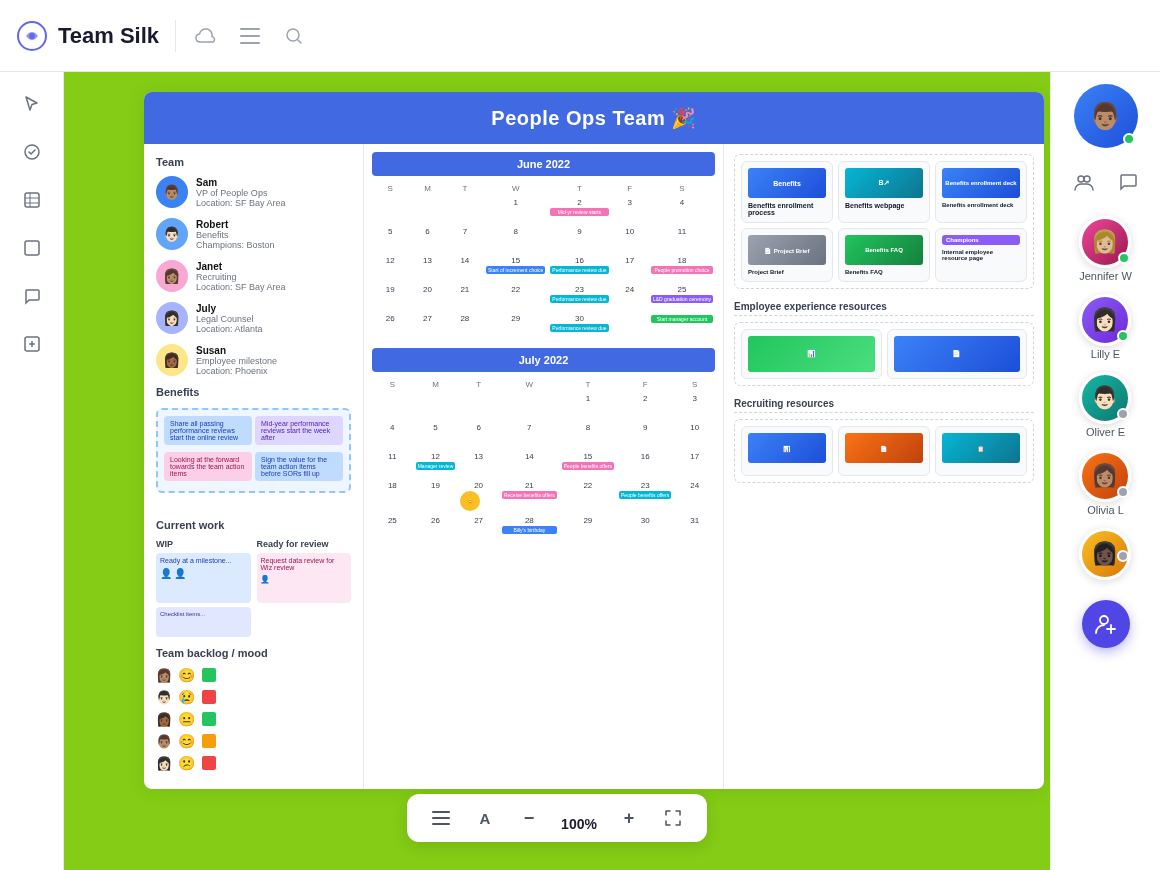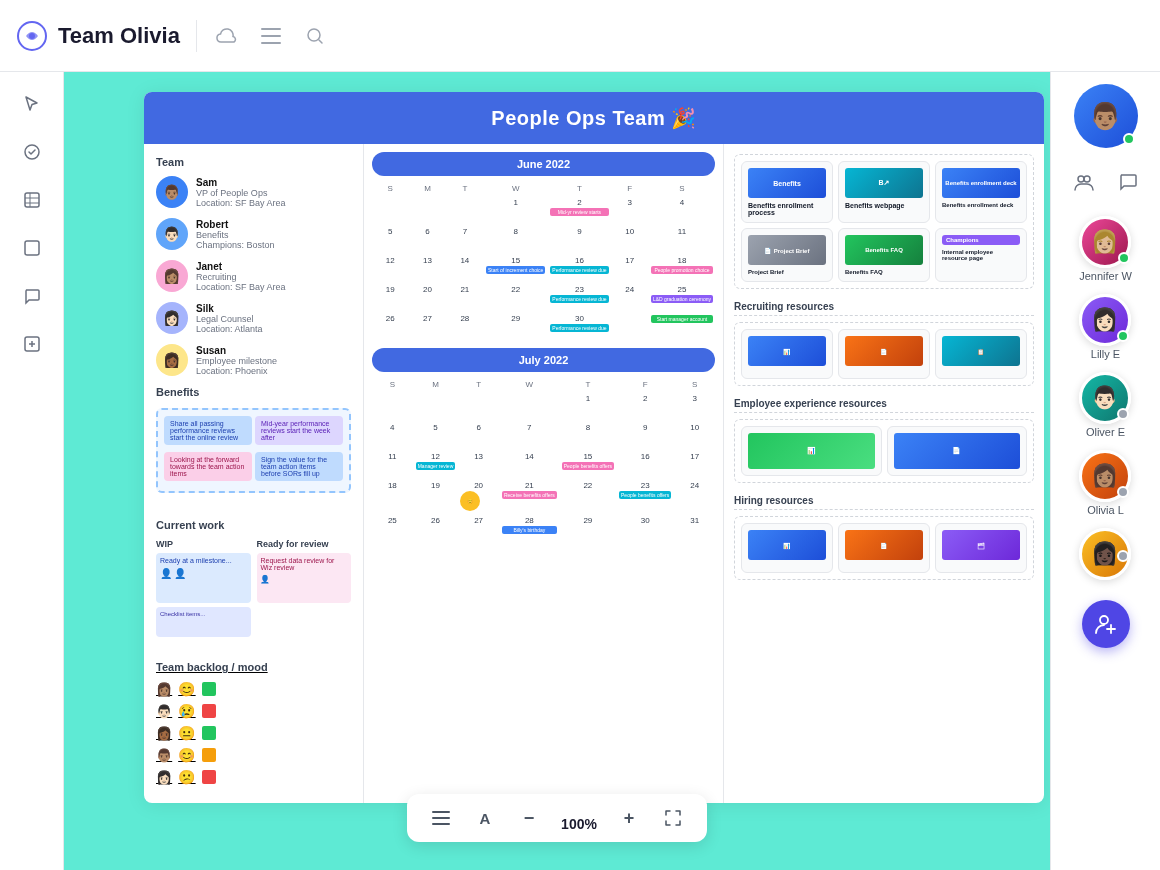--- a/index.html
+++ b/index.html
@@ -81,21 +81,21 @@
       cursor: pointer;
       border-radius: 8px;
       color: #6b7280;
       font-size: 18px;
       transition: background 0.15s;
     }
 
     
     .canvas-area {
       flex: 1;
-      background: #5eead4;
+      background: #84cc16;
       overflow: hidden;
       position: relative;
     }
 
     
     .right-sidebar {
       width: 110px;
       background: #fff;
       border-left: 1px solid #e5e7eb;
       display: flex;
@@ -299,21 +299,21 @@
     .work-card {
       background: #f3f4f6;
       border-radius: 4px;
       padding: 4px;
       margin-bottom: 4px;
       font-size: 7px;
       color: #374151;
     }
 
     
-    .backlog-section { margin-top: 20px; text-decoration: underline; }
+    .backlog-section { margin-top: 6px; }
     .backlog-row {
       display: flex;
       align-items: center;
       gap: 6px;
       margin-bottom: 6px;
     }
     .mood-emoji { font-size: 14px; }
     .mood-bar {
       width: 14px; height: 14px;
       border-radius: 2px;
@@ -327,21 +327,21 @@
       border-right: 1px solid #e5e7eb;
       padding: 8px;
     }
     .cal-header {
       background: #4169e1;
       color: #fff;
       text-align: center;
       font-size: 11px;
       font-weight: 700;
       padding: 6px;
-      border-radius: 12px;
+      border-radius: 4px;
       margin-bottom: 6px;
     }
     .cal-grid {
       display: grid;
       grid-template-columns: repeat(7, 1fr);
       gap: 1px;
       margin-bottom: 8px;
     }
     .cal-day-header {
       font-size: 8px;
@@ -429,21 +429,21 @@
 </head>
 <body>
 
 <div class="topbar">
   <div class="topbar-logo">
     <svg class="topbar-logo-icon" viewBox="0 0 32 32" fill="none">
       <circle cx="16" cy="16" r="14" stroke="#6366f1" stroke-width="2" fill="none"></circle>
       <path d="M10 16 Q16 8 22 16 Q16 24 10 16Z" fill="#6366f1" opacity="0.7"></path>
       <circle cx="16" cy="16" r="3" fill="#6366f1"></circle>
     </svg>
-    <span class="topbar-title">Team Olivia</span>
+    <span class="topbar-title">Team Silk</span>
   </div>
   <div class="topbar-divider"></div>
   <div class="topbar-icons">
     <div class="topbar-icon-btn">
       <svg width="22" height="18" viewBox="0 0 22 18" fill="none">
           <path d="M18 15H5a4 4 0 01-.5-7.97A6 6 0 0117 9.5 3 3 0 0118 15z" stroke="#9ca3af" stroke-width="1.5" fill="none"></path>
         </svg>
     </div>
     <div class="topbar-icon-btn">
       <svg width="20" height="16" viewBox="0 0 20 16" fill="none">
@@ -544,21 +544,21 @@
               <div class="role">Recruiting</div>
               <div class="loc">Location: SF Bay Area</div>
             </div>
           </div>
 
           <div class="team-member">
             <div class="member-avatar av-face" style="background:#a5b4fc">
               <span style="font-size:14px">👩🏻</span>
             </div>
             <div class="member-info">
-              <div class="name">Silk</div>
+              <div class="name">July</div>
               <div class="role">Legal Counsel</div>
               <div class="loc">Location: Atlanta</div>
             </div>
           </div>
 
           <div class="team-member">
             <div class="member-avatar av-face" style="background:#fde68a">
               <span style="font-size:14px">👩🏾</span>
             </div>
             <div class="member-info">
@@ -766,60 +766,46 @@
                 <div class="resource-card-title" style="font-size:6px">Benefits FAQ</div>
               </div>
               <div class="resource-card">
                 <div style="background:#8b5cf6;border-radius:3px;padding:2px 4px;font-size:6px;color:#fff;font-weight:700;margin-bottom:2px">Champions</div>
                 <div class="resource-card-title" style="font-size:6px">Internal employee resource page</div>
               </div>
             </div>
           </div>
 
           <div class="resource-section">
+            <div class="resource-title">Employee experience resources</div>
+            <div style="display:grid;grid-template-columns:1fr 1fr;gap:5px;border:1px dashed #d1d5db;border-radius:6px;padding:6px;">
+              <div class="resource-card">
+                <div class="resource-card-img" style="background:linear-gradient(135deg,#22c55e,#4ade80);height:36px">📊</div>
+              </div>
+              <div class="resource-card">
+                <div class="resource-card-img rc-blue" style="height:36px">📄</div>
+              </div>
+            </div>
+          </div>
+
+          <div class="resource-section">
             <div class="resource-title">Recruiting resources</div>
             <div style="display:grid;grid-template-columns:repeat(3,1fr);gap:5px;border:1px dashed #d1d5db;border-radius:6px;padding:6px;">
               <div class="resource-card">
                 <div class="resource-card-img rc-blue" style="font-size:6px">📊</div>
               </div>
               <div class="resource-card">
                 <div class="resource-card-img rc-orange" style="font-size:6px">📄</div>
               </div>
               <div class="resource-card">
                 <div class="resource-card-img rc-teal" style="font-size:6px">📋</div>
               </div>
             </div>
           </div>
 
-          <div class="resource-section">
-            <div class="resource-title">Employee experience resources</div>
-            <div style="display:grid;grid-template-columns:1fr 1fr;gap:5px;border:1px dashed #d1d5db;border-radius:6px;padding:6px;">
-              <div class="resource-card">
-                <div class="resource-card-img" style="background:linear-gradient(135deg,#22c55e,#4ade80);height:36px">📊</div>
-              </div>
-              <div class="resource-card">
-                <div class="resource-card-img rc-blue" style="height:36px">📄</div>
-              </div>
-            </div>
-          </div>
-
-          <div class="resource-section">
-            <div class="resource-title">Hiring resources</div>
-            <div style="display:grid;grid-template-columns:repeat(3,1fr);gap:5px;border:1px dashed #d1d5db;border-radius:6px;padding:6px;">
-              <div class="resource-card">
-                <div class="resource-card-img rc-blue" style="font-size:6px">📊</div>
-              </div>
-              <div class="resource-card">
-                <div class="resource-card-img rc-orange" style="font-size:6px">📄</div>
-              </div>
-              <div class="resource-card">
-                <div class="resource-card-img rc-purple" style="font-size:6px">🗂</div>
-              </div>
-            </div>
-          </div>
 
         </div>
       </div>
     </div>
 
     <div class="bottom-toolbar">
       <div class="bt-btn">
         <svg width="18" height="14" viewBox="0 0 18 14" fill="none">
             <rect y="0" width="18" height="2" rx="1" fill="#4b5563"></rect>
             <rect y="6" width="18" height="2" rx="1" fill="#4b5563"></rect>

